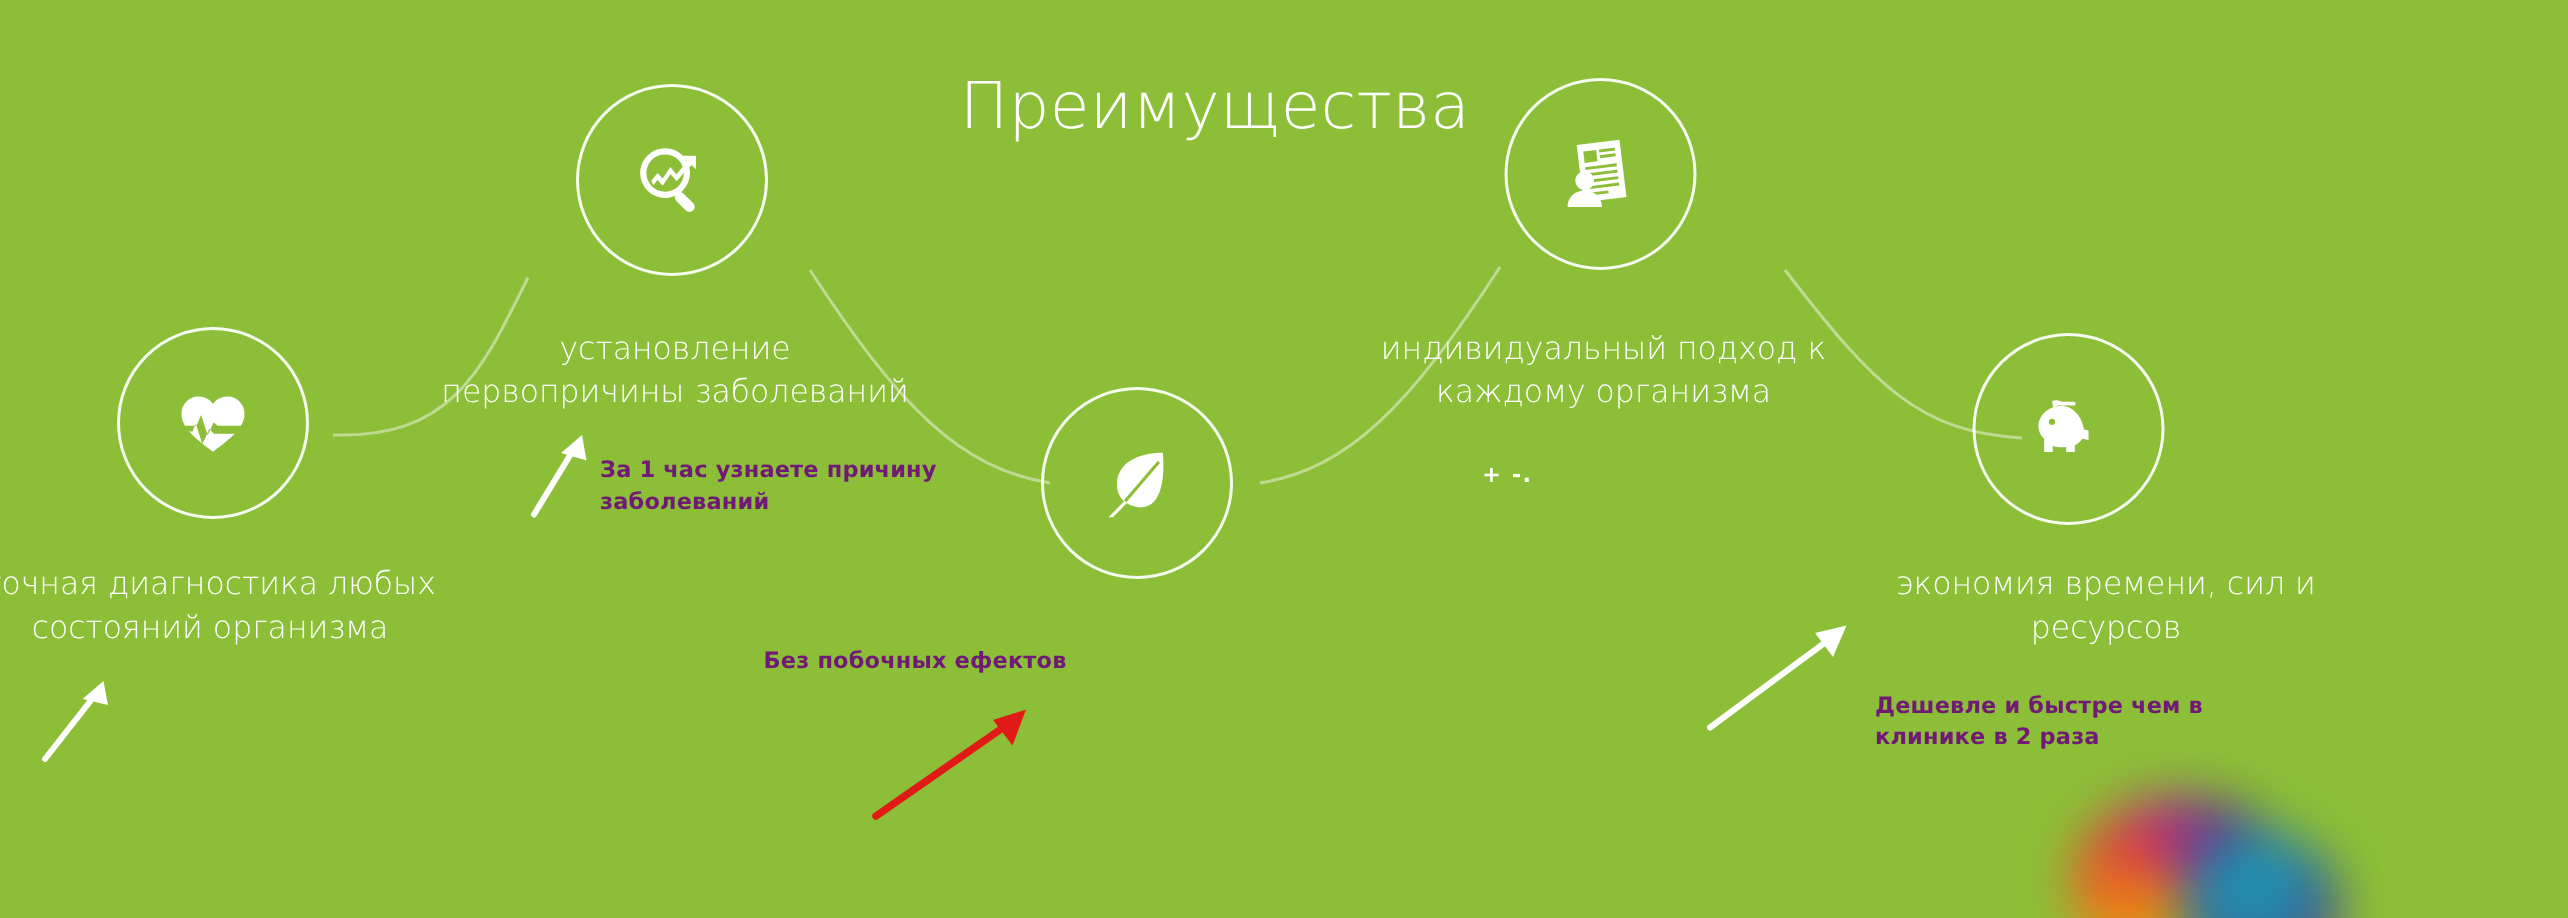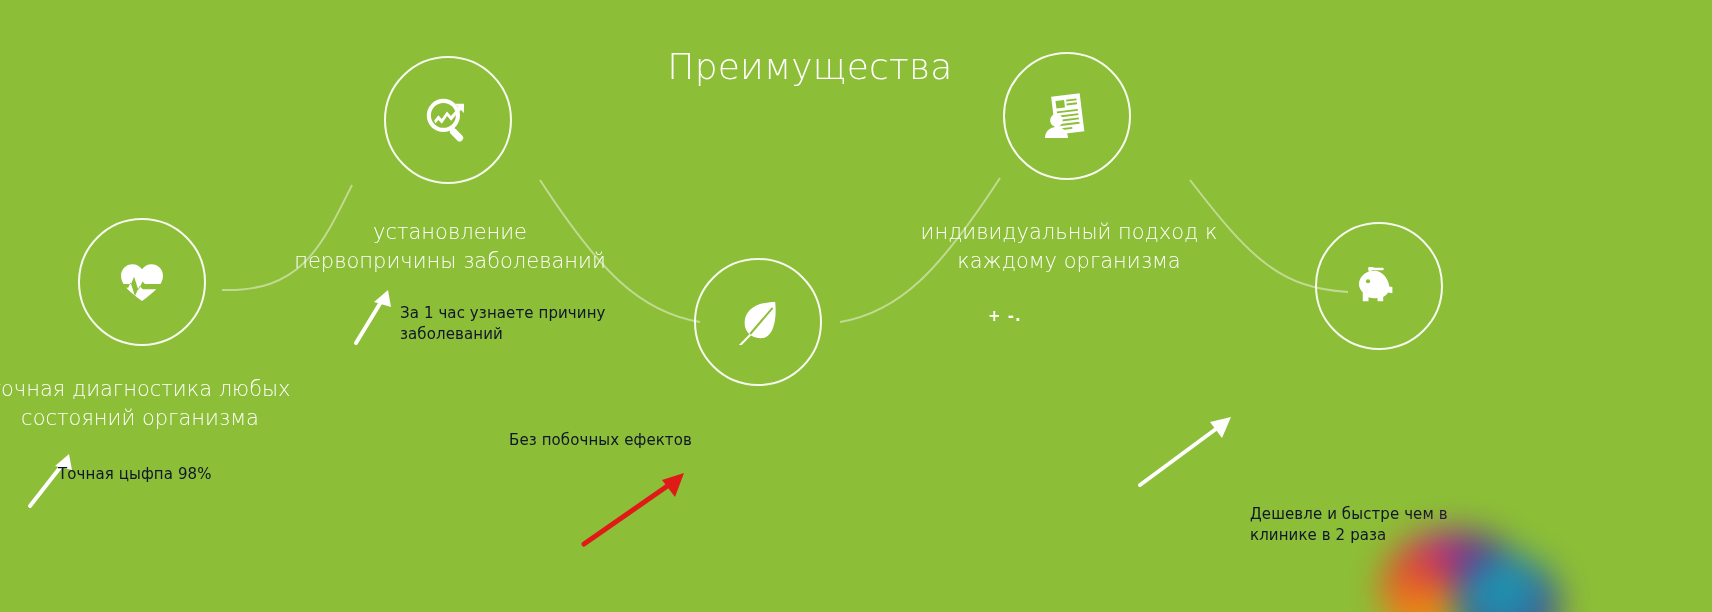--- a/index.html
+++ b/index.html
@@ -57,21 +57,21 @@
   }
 
   
   .title {
     position: absolute;
     left: 620px;
     top: 46px;
     width: 380px;
     text-align: center;
     color: #ffffff;
-    font-size: 36px;
+    font-size: 43px;
     font-weight: 300;
     letter-spacing: .2px;
     white-space: nowrap;
   }
 
   
   .node-circle {
     position: absolute;
     border-radius: 50%;
     border: 2px solid rgba(255,255,255,.92);
@@ -88,23 +88,23 @@
     color: #ffffff;
     font-size: 21px;
     font-weight: 300;
     line-height: 1.38;
     text-align: center;
   }
 
   
   .annotation {
     position: absolute;
-    color: #0f172a;
+    color: #701a75;
     font-size: 15px;
-    font-weight: 400;
+    font-weight: 700;
     line-height: 1.42;
     letter-spacing: .1px;
   }
   .ann-clip {
     overflow: hidden;
   }
   .ann-tiny {
     position: absolute;
     color: #ffffff;
     font-size: 15px;
@@ -139,21 +139,20 @@
         <path fill="#8cbe37" d="M1 24h11.5l3.2-7.6 4.6 14.2 4.2-9.1 2.6 2.5H47v5.5H24.8l-3.4-3.3-4.8 10.4-4.6-14-2.4 5.4H1z"></path>
       </svg>
     </span>
   </div>
   <div class="node-caption" style="left:-20px; top:375px; width:320px;">точная диагностика любых состояний организма</div>
 
   <svg class="arrow-svg" style="left:22px; top:450px; width:70px; height:60px;" viewBox="0 0 70 60" xmlns="http://www.w3.org/2000/svg">
     <path d="M8 56 L44 10" stroke="#ffffff" stroke-width="4" stroke-linecap="round" fill="none"></path>
     <path d="M47 4 L33 16 L50 20 Z" fill="#ffffff"></path>
   </svg>
-  <div class="annotation" style="left:58px; top:464px; width:230px;">Точная цыфпа 98%</div>
 
   <div class="node-circle" style="left:384px; top:56px; width:128px; height:128px;">
     <span>
       <svg width="48" height="48" viewBox="0 0 52 52" xmlns="http://www.w3.org/2000/svg">
         <circle cx="21" cy="21" r="18" fill="#ffffff"></circle>
         <circle cx="21" cy="21" r="13.5" fill="#8cbe37"></circle>
         <path fill="#ffffff" d="M11 26.5l4.6-5.6 3.6 4 5.6-8.2 4.4 5.1 7.3-8.6 2.6 2.3-9.7 11.4-4.4-5.1-5.7 8.3-3.7-4.1-3.1 3.8z"></path>
         <path fill="#ffffff" d="M33.5 8.5h9.8v9.8l-3.2-3.2-3.4 3.4-3.2-3.2 3.4-3.4z"></path>
         <rect x="31.5" y="33.5" width="7.5" height="17" rx="3.6" transform="rotate(-45 35.2 42)" fill="#ffffff"></rect>
       </svg>
@@ -207,25 +206,26 @@
   <div class="node-circle" style="left:1315px; top:222px; width:128px; height:128px;">
     <span>
       <svg width="48" height="42" viewBox="0 0 50 44" xmlns="http://www.w3.org/2000/svg">
         <path fill="#ffffff" d="M20 6C11 6 4 12.5 4 20c0 3.4 1.5 6.5 4 8.8V38h6v-4.2c1.8.6 3.8 1 5.9 1 1.2 0 2.4-.1 3.5-.3V38h6v-4.6c2.2-1.1 4-2.7 5.2-4.6l4.4.8V23l-3.2-.6C34.5 13.4 28.1 6 20 6z"></path>
         <path fill="#ffffff" d="M13.5 2.5c2.8-1 6-.5 7.8 1.3l-7 3.6z"></path>
         <circle cx="13.5" cy="17" r="2.2" fill="#8cbe37"></circle>
         <rect x="18" y="3" width="12" height="2.6" rx="1.3" fill="#ffffff"></rect>
       </svg>
     </span>
   </div>
+  <div class="node-caption" style="left:1240px; top:375px; width:328px;">экономия времени, сил и ресурсов</div>
 
   <svg class="arrow-svg" style="left:1130px; top:405px; width:115px; height:90px;" viewBox="0 0 115 90" xmlns="http://www.w3.org/2000/svg">
     <path d="M10 80 L94 18" stroke="#ffffff" stroke-width="4" stroke-linecap="round" fill="none"></path>
     <path d="M101 12 L80 17 L92 33 Z" fill="#ffffff"></path>
   </svg>
-  <div class="annotation ann-clip" style="left:1250px; top:460px; width:240px; height:44px;margin-top:44px;">Дешевле и быстре чем в клинике в 2 раза</div>
+  <div class="annotation ann-clip" style="left:1250px; top:460px; width:240px; height:44px;">Дешевле и быстре чем в клинике в 2 раза</div>
 
   <div class="blob-wrap">
     <div class="blob-a"></div>
     <div class="blob-b"></div>
   </div>
 
 </div>
 
 </body></html>

